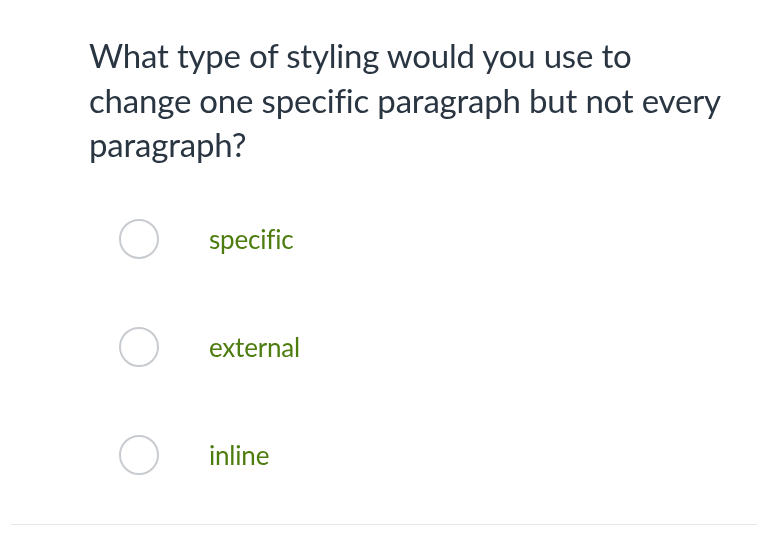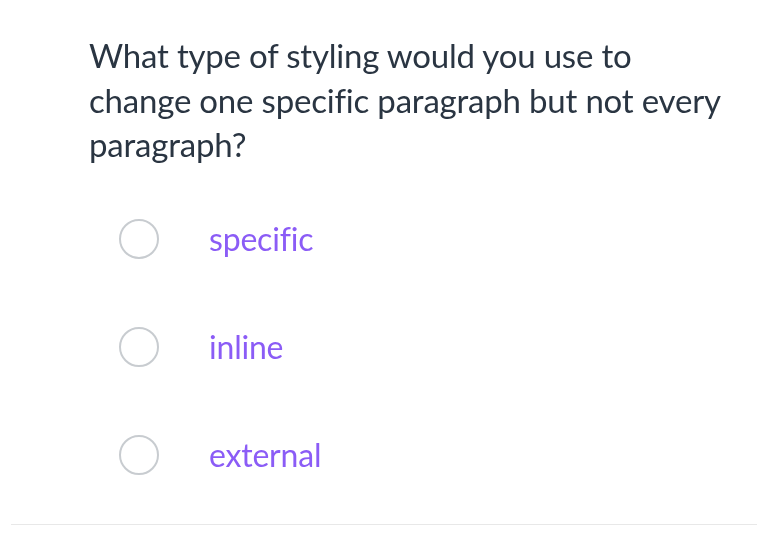--- a/index.html
+++ b/index.html
@@ -39,22 +39,22 @@
     }
     .radio-circle {
       width: 40px;
       height: 40px;
       border: 2.5px solid #c8ccd0;
       border-radius: 50%;
       flex-shrink: 0;
       background: #ffffff;
     }
     .option-label {
-      font-size: 32px;
-      color: #8b5cf6;
+      font-size: 26px;
+      color: #4d7c0f;
       font-weight: 400;
       letter-spacing: -0.2px;
     }
     .divider {
       position: absolute;
       left: 0;
       right: 0;
       top: 513px;
       height: 1px;
       background: #e8e8e8;
@@ -66,25 +66,25 @@
 <div class="question-container">
   <div class="question-text">What type of styling would you use to change one specific paragraph but not every paragraph?</div>
 
   <div class="options-list">
     <div class="option-row">
       <div class="radio-circle"></div>
       <div class="option-label">specific</div>
     </div>
     <div class="option-row">
       <div class="radio-circle"></div>
-      <div class="option-label">inline</div>
+      <div class="option-label">external</div>
     </div>
     <div class="option-row">
       <div class="radio-circle"></div>
-      <div class="option-label">external</div>
+      <div class="option-label">inline</div>
     </div>
     <div class="option-row">
       <div class="radio-circle"></div>
     </div>
   </div>
 </div>
 
 <div class="divider"></div>
 
 </body></html>

